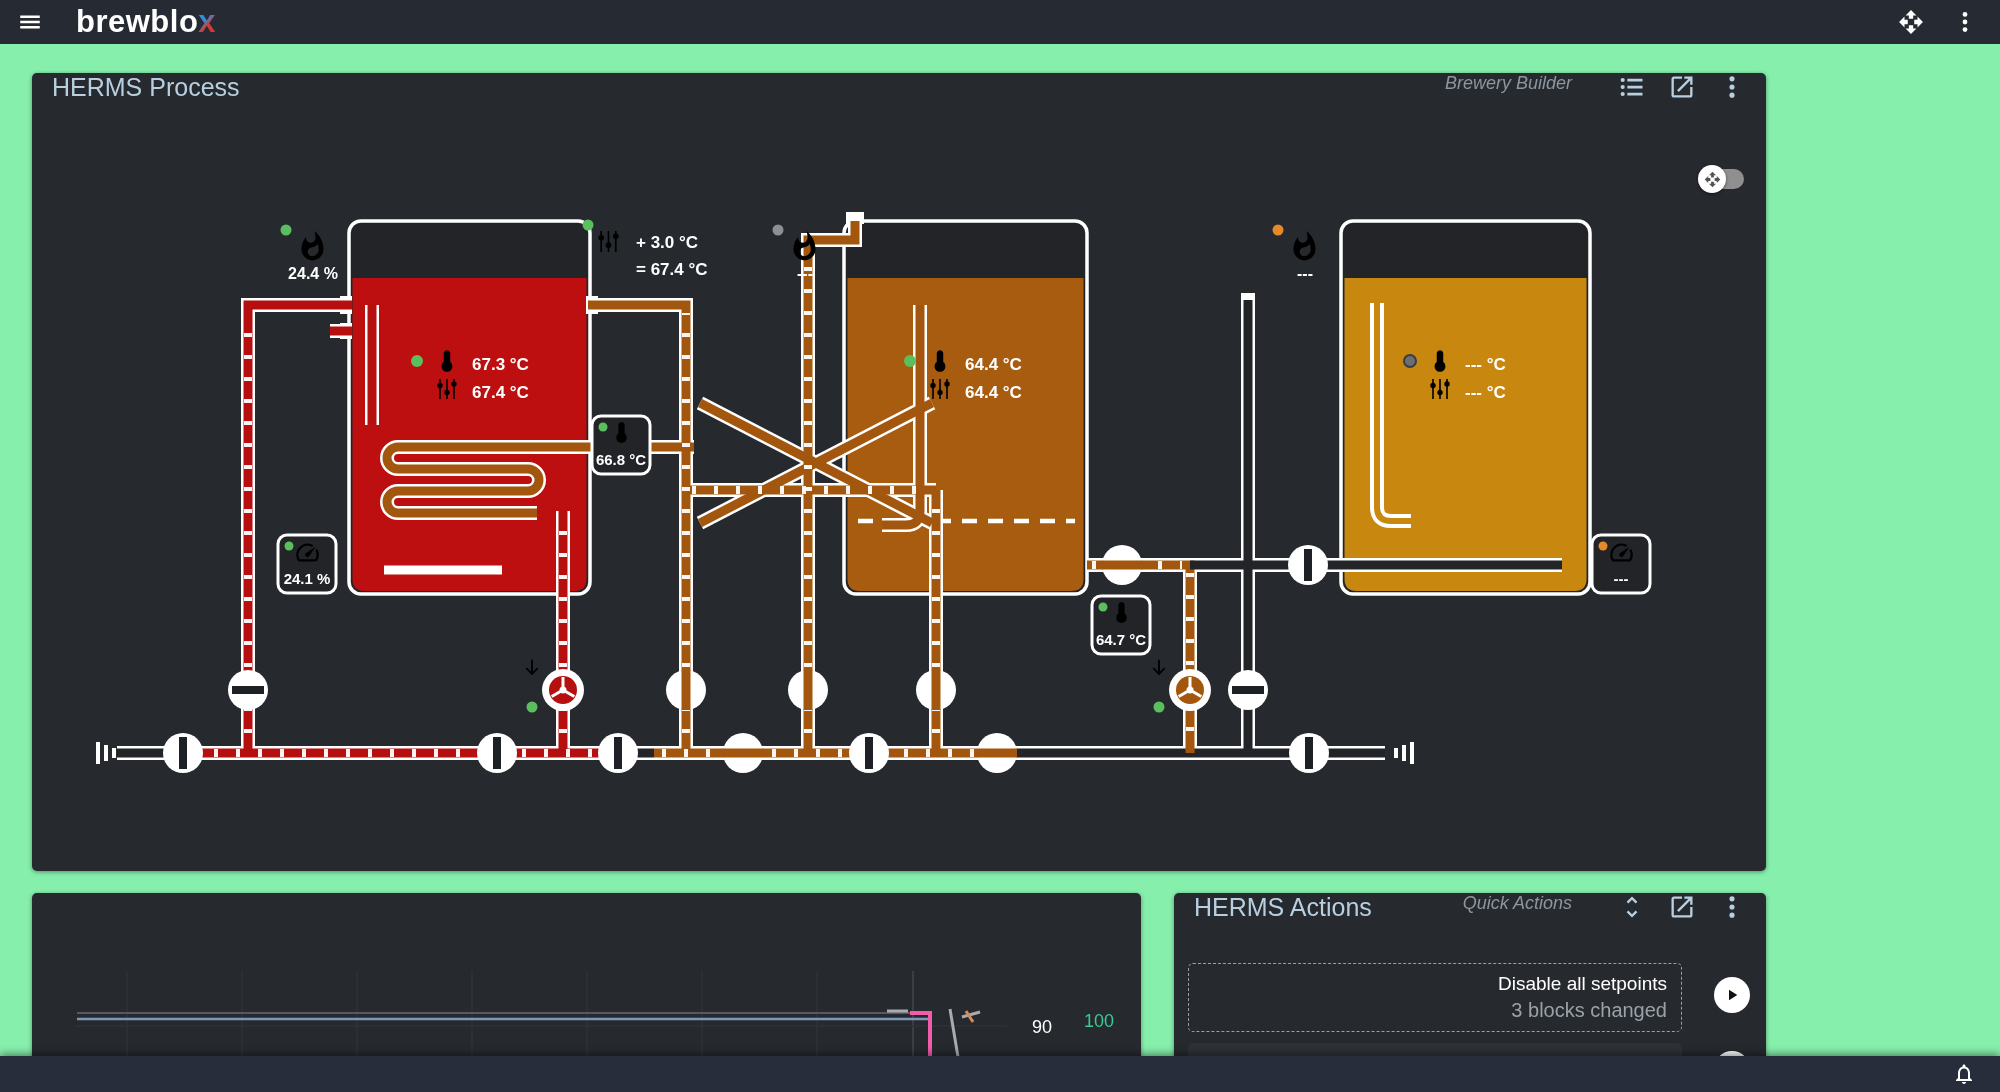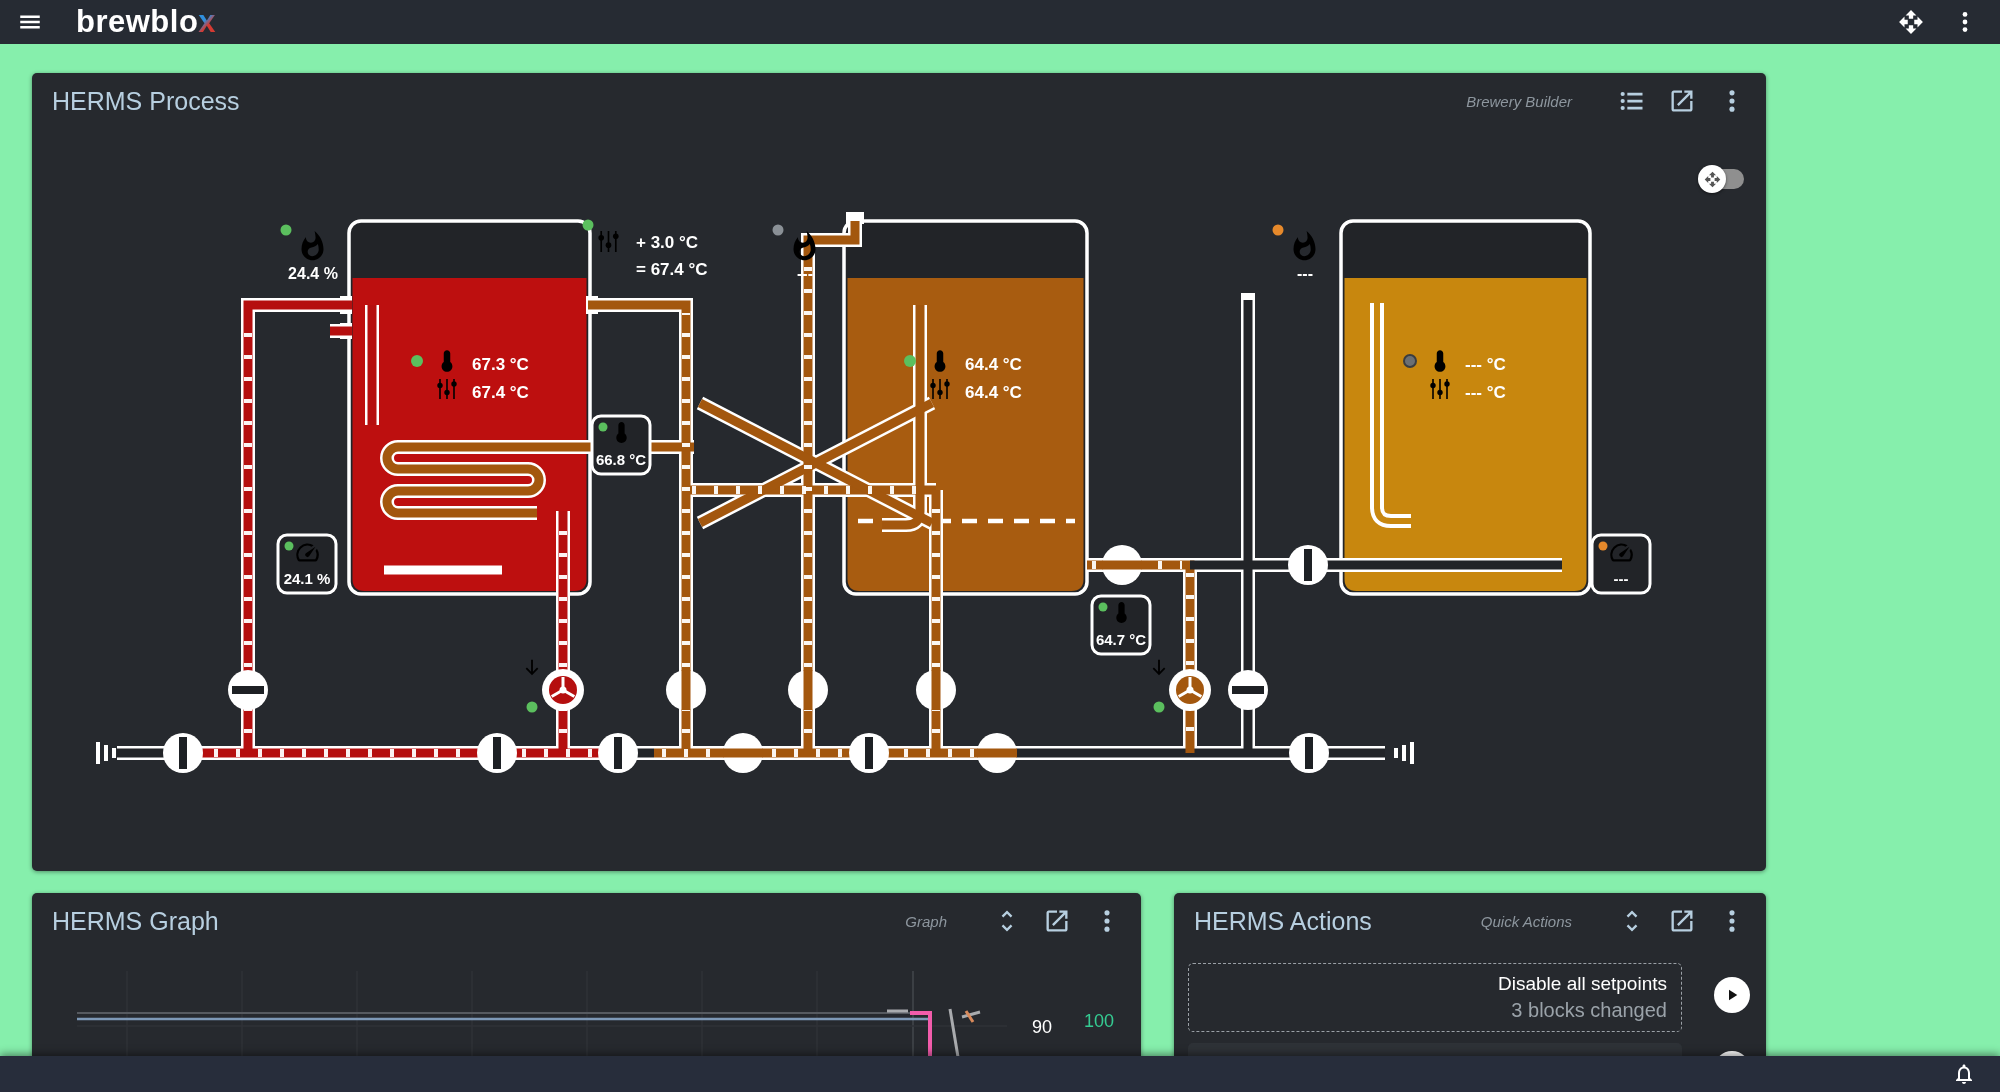--- a/index.html
+++ b/index.html
@@ -9,23 +9,23 @@
   .topbar{position:absolute;left:0;top:0;width:100%;height:44px;background:#262b33;display:flex;align-items:center;z-index:40;}
   .topbar .menu-btn{margin-left:14px;width:32px;height:32px;display:flex;align-items:center;justify-content:center;color:#fff;cursor:pointer;}
   .logo{margin-left:30px;font-weight:700;font-size:31px;color:#fff;letter-spacing:.5px;display:flex;}
   .logo .logo-x{background:linear-gradient(135deg,#2f8fdd 42%,#d43a32 58%);-webkit-background-clip:text;background-clip:text;color:transparent;}
   .topbar-title{position:absolute;left:0;right:0;text-align:center;color:#f2f5f7;font-size:23px;font-weight:500;pointer-events:none;}
   .topbar-right{margin-left:auto;display:flex;gap:28px;margin-right:22px;color:#fff;}
   .tb-icon{width:26px;height:26px;cursor:pointer;}
 
   
   .card{position:absolute;background:#26292e;border-radius:5px;box-shadow:0 1px 4px rgba(0,0,0,.4);}
-  .card-header{position:absolute;left:0;top:0;right:0;height:56px;display:flex;align-items:center;padding:0 20px;box-sizing:border-box;z-index:5;}
+  .card-header{position:absolute;left:0;top:0;right:0;height:56px;display:flex;padding:0 20px;box-sizing:border-box;z-index:5;}
   .card-title{color:#b7cfe0;font-size:25px;font-weight:500;}
-  .card-sub{margin-left:auto;color:#8d969e;font-style:italic;font-size:15px;margin-right:24px;}
+  .card-sub{margin-left:auto;color:#8d969e;font-style:italic;font-size:18px;margin-right:24px;}
   .hicon{width:28px;height:28px;color:#b7cfe0;margin-left:22px;cursor:pointer;flex:none;}
 
   #process-card{left:32px;top:73px;width:1734px;height:798px;}
   #graph-card{left:32px;top:893px;width:1109px;height:260px;}
   #actions-card{left:1174px;top:893px;width:592px;height:260px;}
 
   .diagram{position:absolute;left:0;top:0;}
 
   
   .toggle{position:absolute;left:1666px;top:92px;width:48px;height:28px;cursor:pointer;z-index:6;}
@@ -420,33 +420,20 @@
       <g>
         <rect class="sensorbox" x="1560" y="462" width="58" height="58" rx="9"></rect>
         <circle cx="1571" cy="473" r="4.5" fill="#e6892b"></circle>
         <use href="#i-gauge" x="1576" y="466" width="27" height="27" fill="#fff"></use>
         <text class="svgbox" x="1589" y="511" text-anchor="middle">---</text>
       </g>
     </svg>
   </div>
 
   <div class="card" id="graph-card">
-    <div class="card-header">
-      <span class="card-title">HERMS Graph</span>
-      <span class="card-sub">Graph</span>
-      <svg class="hicon">
-          <use href="#i-unfold"></use>
-        </svg>
-      <svg class="hicon">
-          <use href="#i-openext"></use>
-        </svg>
-      <svg class="hicon">
-          <use href="#i-kebab"></use>
-        </svg>
-    </div>
     <svg class="diagram" width="1109" height="260" viewBox="0 0 1109 260" style="top:0">
       <g>
         <line class="gridline" x1="95" y1="78" x2="95" y2="205"></line>
         <line class="gridline" x1="210" y1="78" x2="210" y2="205"></line>
         <line class="gridline" x1="325" y1="78" x2="325" y2="205"></line>
         <line class="gridline" x1="440" y1="78" x2="440" y2="205"></line>
         <line class="gridline" x1="555" y1="78" x2="555" y2="205"></line>
         <line class="gridline" x1="670" y1="78" x2="670" y2="205"></line>
         <line class="gridline" x1="785" y1="78" x2="785" y2="205"></line>
         <line class="gridline bright" x1="881" y1="78" x2="881" y2="205"></line>

